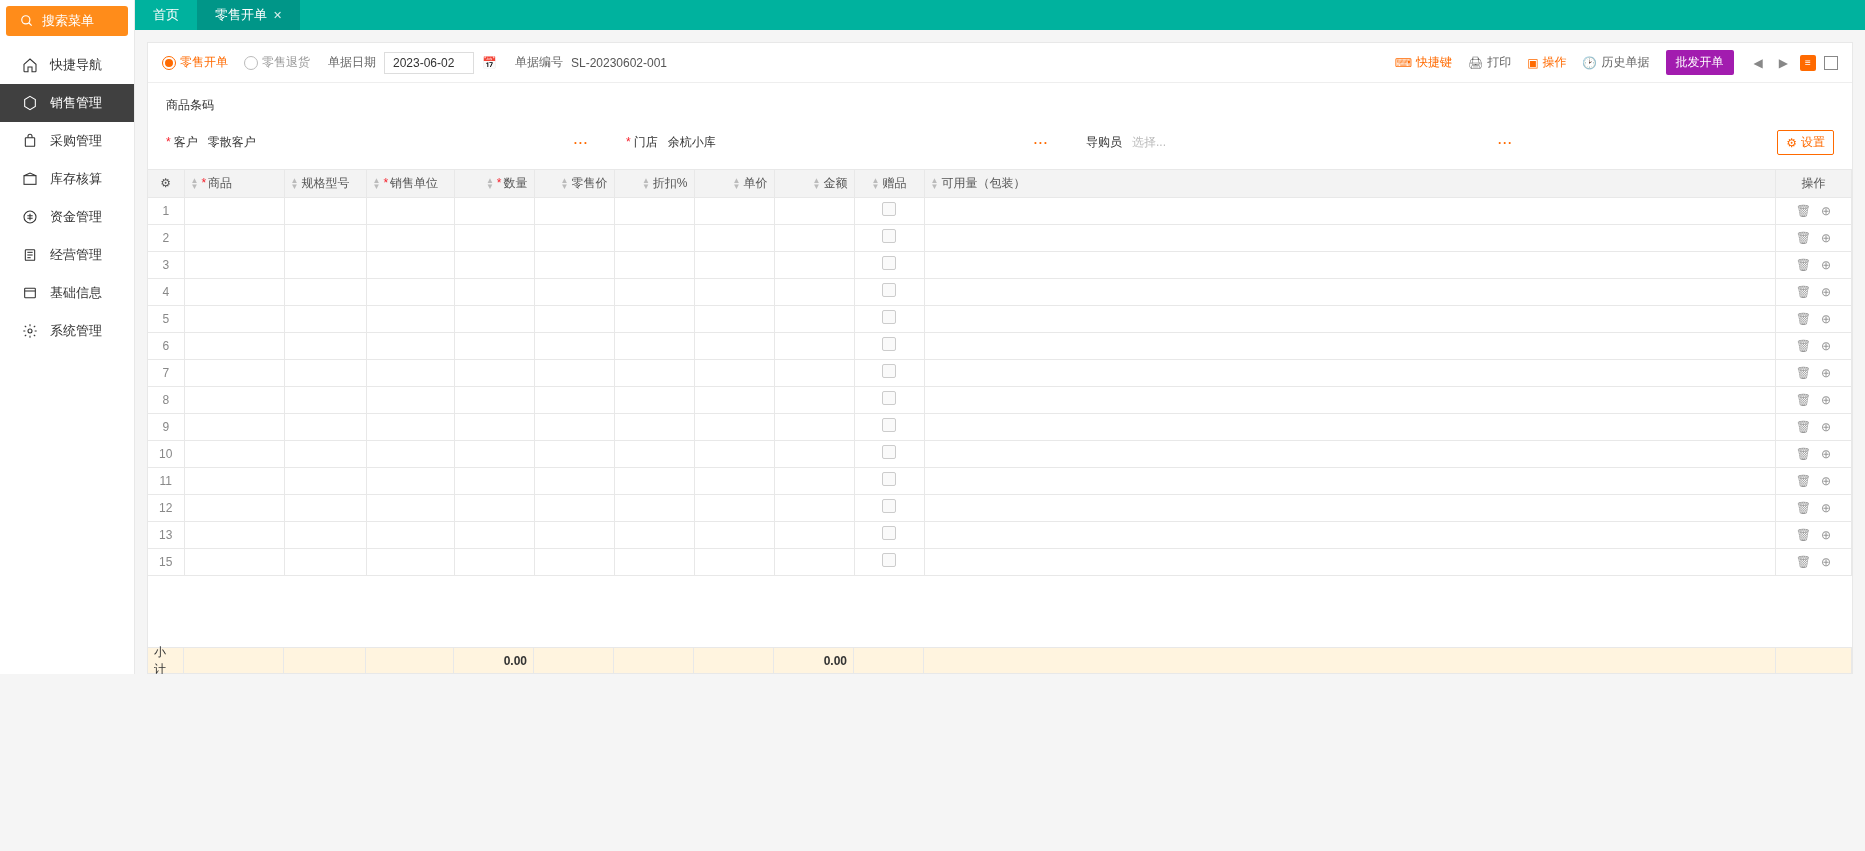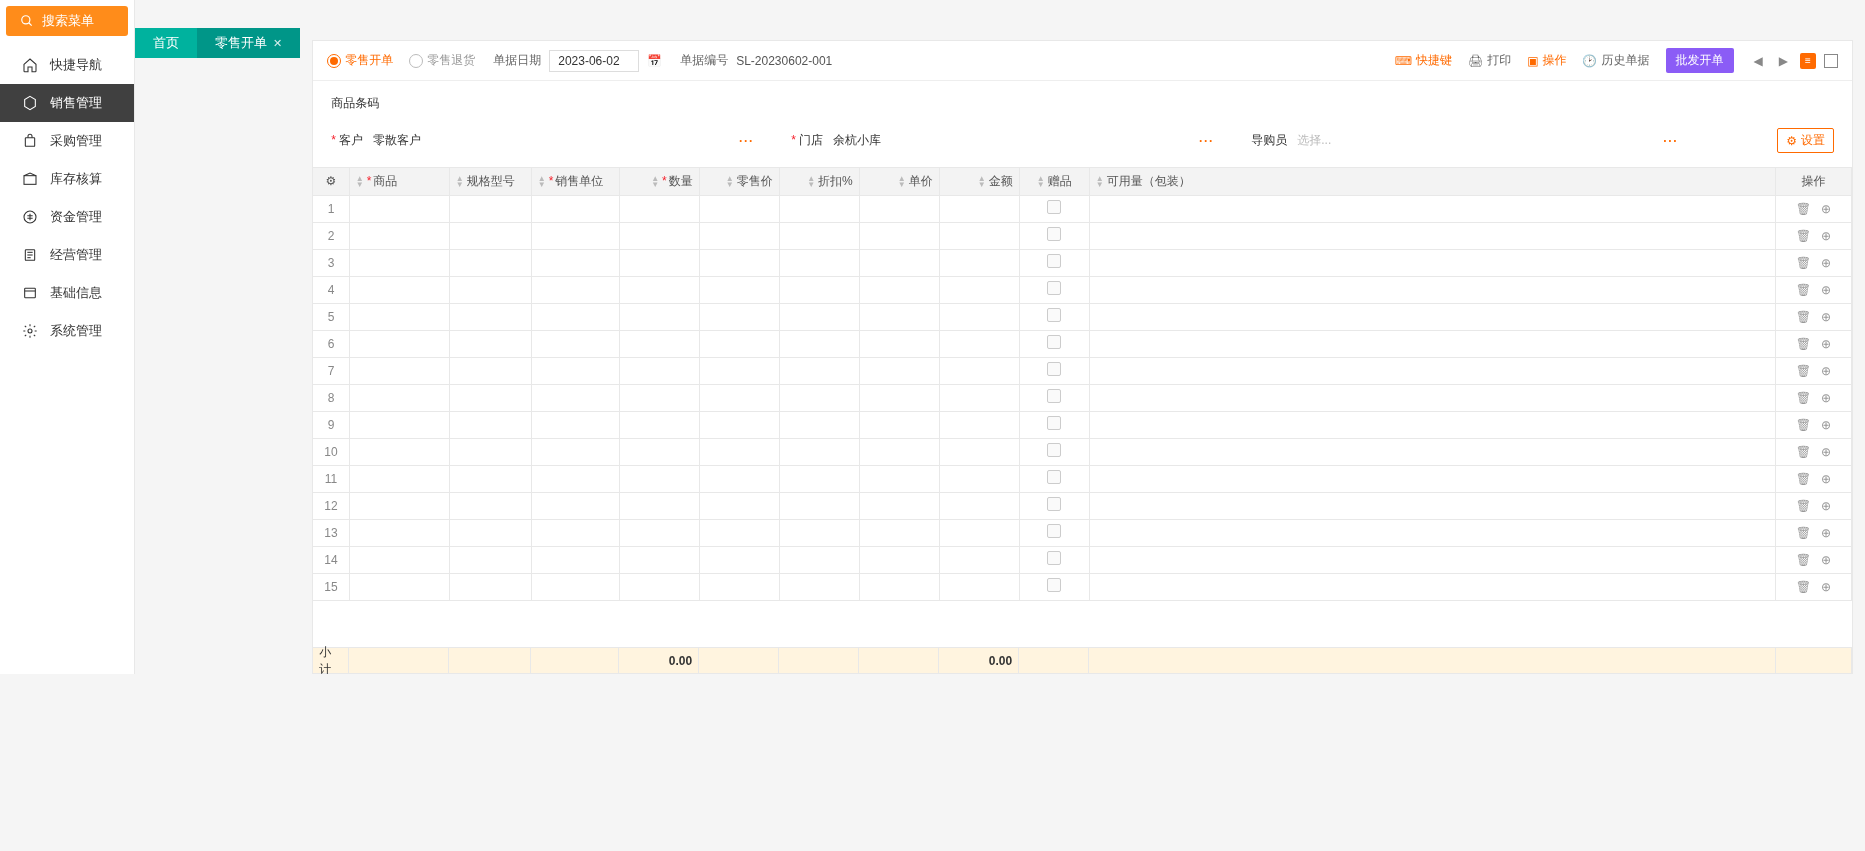--- a/index.html
+++ b/index.html
@@ -9,21 +9,21 @@
 
 .sidebar { width: 135px; background: #fff; border-right: 1px solid #e8e8e8; flex-shrink: 0; }
 .search-menu { background: #ff8c1a; color: #fff; height: 30px; display: flex; align-items: center; padding: 0 14px; margin: 6px 6px 0 6px; border-radius: 3px; font-size: 13px; cursor: pointer; }
 .search-menu svg { margin-right: 8px; }
 .menu-item { height: 38px; display: flex; align-items: center; padding: 0 22px; cursor: pointer; color: #333; font-size: 13px; }
 .menu-item.active { background: #404040; color: #fff; }
 .menu-item svg, .menu-item .mi-icon { margin-right: 12px; width: 16px; height: 16px; flex-shrink: 0; }
 .menu-sep { height: 10px; }
 
 
-.main { flex: 1; display: flex; flex-direction: row; min-width: 0; margin-top: 28px; }
+.main { flex: 1; display: flex; flex-direction: column; min-width: 0; }
 
 
 .tabs-bar { height: 30px; background: #00b29e; display: flex; align-items: center; }
 .tab { height: 30px; padding: 0 18px; display: flex; align-items: center; color: #fff; font-size: 13px; cursor: pointer; }
 .tab.active { background: #009688; }
 .tab .close { margin-left: 6px; font-size: 11px; opacity: .85; }
 
 
 .content { flex: 1; padding: 12px 12px 0 12px; display: flex; flex-direction: column; min-height: 0; }
 .panel { background: #fff; border: 1px solid #e8e8e8; display: flex; flex-direction: column; flex: 1; min-height: 0; }
@@ -36,21 +36,21 @@
 .radio.checked .dot::after { content: ""; width: 8px; height: 8px; background: #ff6a00; border-radius: 50%; }
 .radio.checked span { color: #ff6a00; }
 .meta { display: flex; align-items: center; gap: 8px; }
 .meta label { color: #666; font-size: 12px; }
 .meta .date { border: 1px solid #ddd; padding: 3px 8px; font-size: 12px; min-width: 90px; cursor: pointer; }
 .meta .cal-icon { color: #ff6a00; }
 .meta .doc-no { color: #555; }
 .hr-right { display: flex; align-items: center; gap: 16px; }
 .link-btn { display: flex; align-items: center; gap: 4px; color: #666; cursor: pointer; font-size: 12px; }
 .link-btn.accent { color: #ff6a00; }
-.btn-primary { background: #8b5cf6; color: #fff; padding: 4px 10px; border-radius: 2px; cursor: pointer; font-size: 12px; }
+.btn-primary { background: #a21caf; color: #fff; padding: 4px 10px; border-radius: 2px; cursor: pointer; font-size: 12px; }
 .nav-icons { display: flex; align-items: center; gap: 8px; color: #888; }
 .nav-icons span { cursor: pointer; padding: 2px 4px; }
 .nav-icons .list { background: #ff6a00; color: #fff; border-radius: 2px; width:16px; height:16px; display:flex; align-items:center; justify-content:center; font-size:10px;}
 .nav-icons .sq { border:1px solid #888; width:14px; height:14px; display:inline-block; }
 
 
 .barcode-row { padding: 14px 18px 8px 18px; display: flex; align-items: center; gap: 4px; }
 .barcode-row label { color: #333; font-size: 12px; }
 .barcode-row input { border: 1px solid #ddd; height: 28px; padding: 0 10px; width: 320px; font-size: 12px; outline: none; }
 
@@ -547,39 +547,20 @@
                   <td style="text-align:center"><span class="chk"></span></td>
                   <td></td>
                   <td>
                     <div class="act-icons">
                       <span>🗑</span>
                       <span>⊕</span>
                     </div>
                   </td>
                 </tr>
                 <tr>
-                  <td class="col-idx">14</td>
-                  <td></td>
-                  <td></td>
-                  <td></td>
-                  <td></td>
-                  <td></td>
-                  <td></td>
-                  <td></td>
-                  <td></td>
-                  <td style="text-align:center"><span class="chk"></span></td>
-                  <td></td>
-                  <td>
-                    <div class="act-icons">
-                      <span>🗑</span>
-                      <span>⊕</span>
-                    </div>
-                  </td>
-                </tr>
-                <tr>
                   <td class="col-idx">15</td>
                   <td></td>
                   <td></td>
                   <td></td>
                   <td></td>
                   <td></td>
                   <td></td>
                   <td></td>
                   <td></td>
                   <td style="text-align:center"><span class="chk"></span></td>

